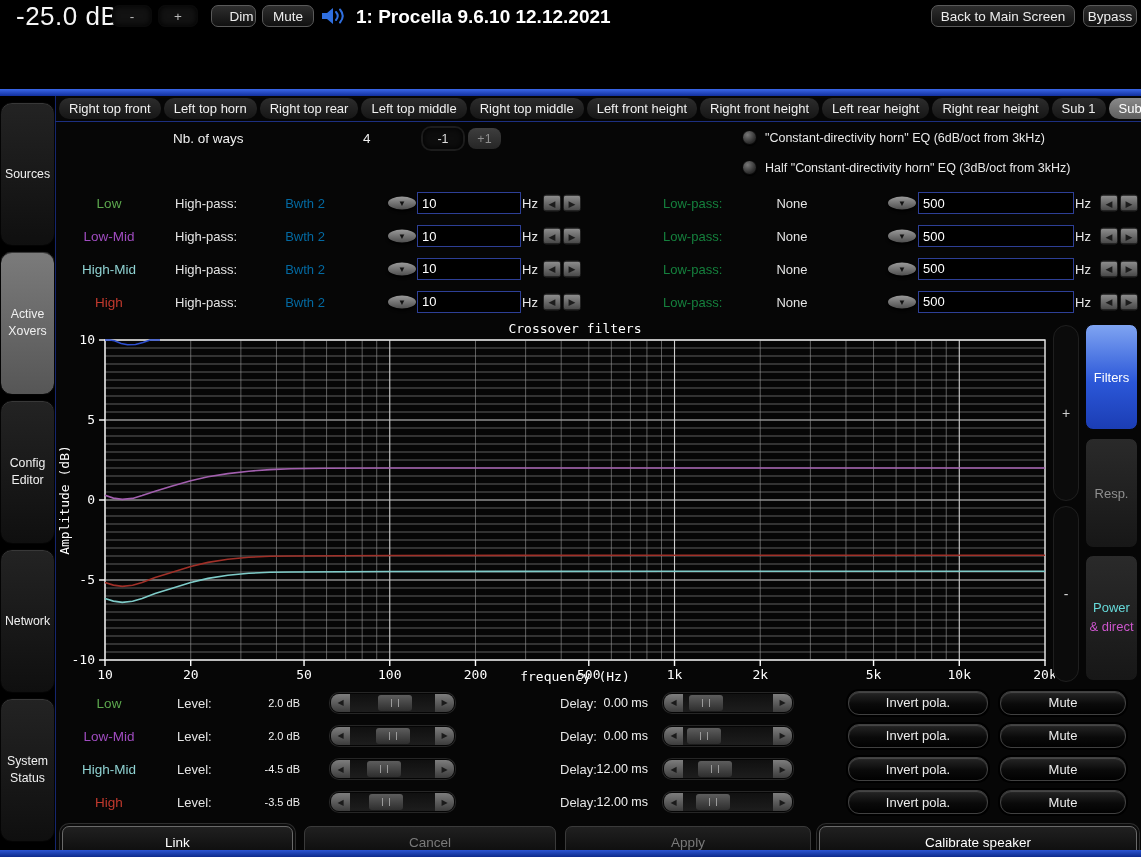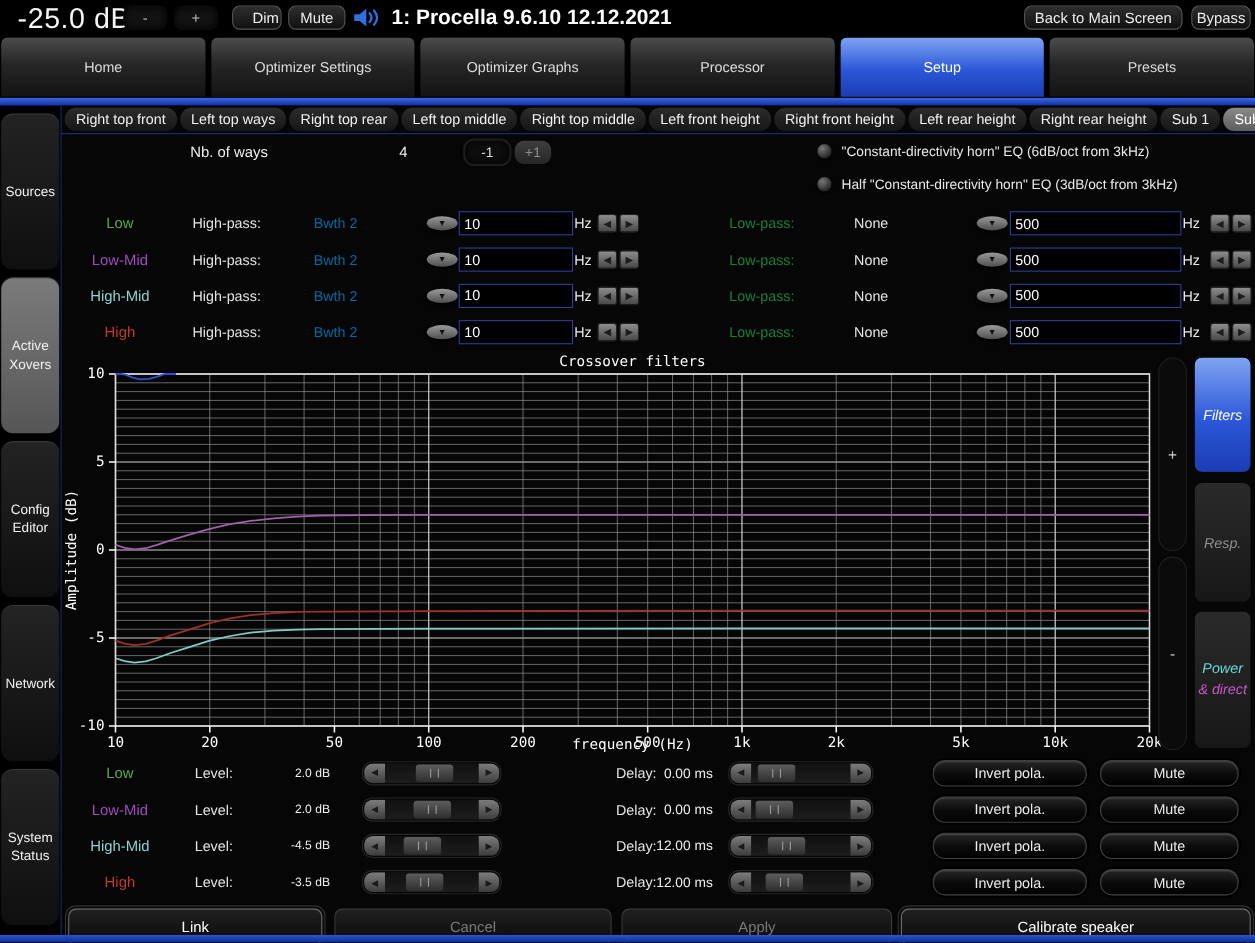--- a/index.html
+++ b/index.html
@@ -83,21 +83,21 @@
   
   #chart-wrap{position:absolute;left:55px;top:320px;width:1000px;height:368px;}
   
   .zoom-btn{position:absolute;left:1053px;width:26px;border-radius:13px;background:#0b0b0b;
             border:1px solid #1f1f1f;box-sizing:border-box;color:#cfcfcf;display:flex;
             align-items:center;justify-content:center;font-size:14px;}
   #zoom-in{top:325px;height:176px;} #zoom-out{top:506px;height:176px;}
   .view-btn{position:absolute;left:1085px;width:53px;border-radius:8px;box-sizing:border-box;
             display:flex;flex-direction:column;align-items:center;justify-content:center;
             font-size:13px;text-align:center;background:linear-gradient(#2a2a2a,#171717);
-            border:1px solid #060606;color:#8f8f8f;font-style:italic;}
+            border:1px solid #060606;color:#8f8f8f;}
   #view-filters{top:324px;height:106px;background:linear-gradient(#7fa4f2,#2b57d8 55%,#1b3db4);color:#fff;}
   #view-resp{top:438px;height:110px;}
   #view-power{top:555px;height:126px;line-height:1.45;}
   
   #level-rows{position:absolute;left:55px;top:686px;right:0;height:133px;display:flex;flex-direction:column;}
   .lrow{position:relative;flex:1;}
   .lrow > span, .lrow > div{position:absolute;top:50%;transform:translateY(-50%);}
   .c-name{left:4px;width:100px;text-align:center;font-size:13.5px;}
   .c-levlab{left:122px;font-size:13px;color:#e4e4e4;}
   .c-levval{left:150px;width:95px;text-align:right;font-size:11px;color:#f0f0f0;}
@@ -137,28 +137,20 @@
     <svg id="spk" viewBox="0 0 26 22">
       <path d="M1 8 L6 8 L12 3 L12 19 L6 14 L1 14 Z" fill="#2f6fe0"></path>
       <path d="M15 7 q3.5 4 0 8" stroke="#2f6fe0" fill="none" stroke-width="2" stroke-linecap="round"></path>
       <path d="M19 4.5 q5.5 6.5 0 13" stroke="#2f6fe0" fill="none" stroke-width="2" stroke-linecap="round"></path>
     </svg>
     <span id="title">1: Procella 9.6.10 12.12.2021</span>
     <div class="tb-btn" id="btn-back">Back to Main Screen</div>
     <div class="tb-btn" id="btn-bypass">Bypass</div>
   </div>
 
-  <nav id="main-tabs">
-      <div class="main-tab">Home</div>
-      <div class="main-tab" style="max-width: 190px;">Optimizer Settings</div>
-      <div class="main-tab" style="max-width: 190px;">Optimizer Graphs</div>
-      <div class="main-tab">Processor</div>
-      <div class="main-tab selected">Setup</div>
-      <div class="main-tab">Presets</div>
-    </nav>
   <div id="blue-strip"></div>
 
   <aside id="sidebar">
       <div class="side-item">
         <span style="width: 48px;">Sources</span>
       </div>
       <div class="side-item selected">
         <span style="width: 48px;">Active Xovers</span>
       </div>
       <div class="side-item">
@@ -168,21 +160,21 @@
         <span style="width: 48px;">Network</span>
       </div>
       <div class="side-item">
         <span style="width: 48px;">System Status</span>
       </div>
     </aside>
 
   <main id="content"></main>
   <div id="channel-tabs">
       <div class="chan-tab">Right top front</div>
-      <div class="chan-tab">Left top ways</div>
+      <div class="chan-tab">Left top horn</div>
       <div class="chan-tab">Right top rear</div>
       <div class="chan-tab">Left top middle</div>
       <div class="chan-tab">Right top middle</div>
       <div class="chan-tab">Left front height</div>
       <div class="chan-tab">Right front height</div>
       <div class="chan-tab">Left rear height</div>
       <div class="chan-tab">Right rear height</div>
       <div class="chan-tab">Sub 1</div>
       <div class="chan-tab selected">Sub 2</div>
       <span class="chan-arrow" id="arrow-left">◀</span>

